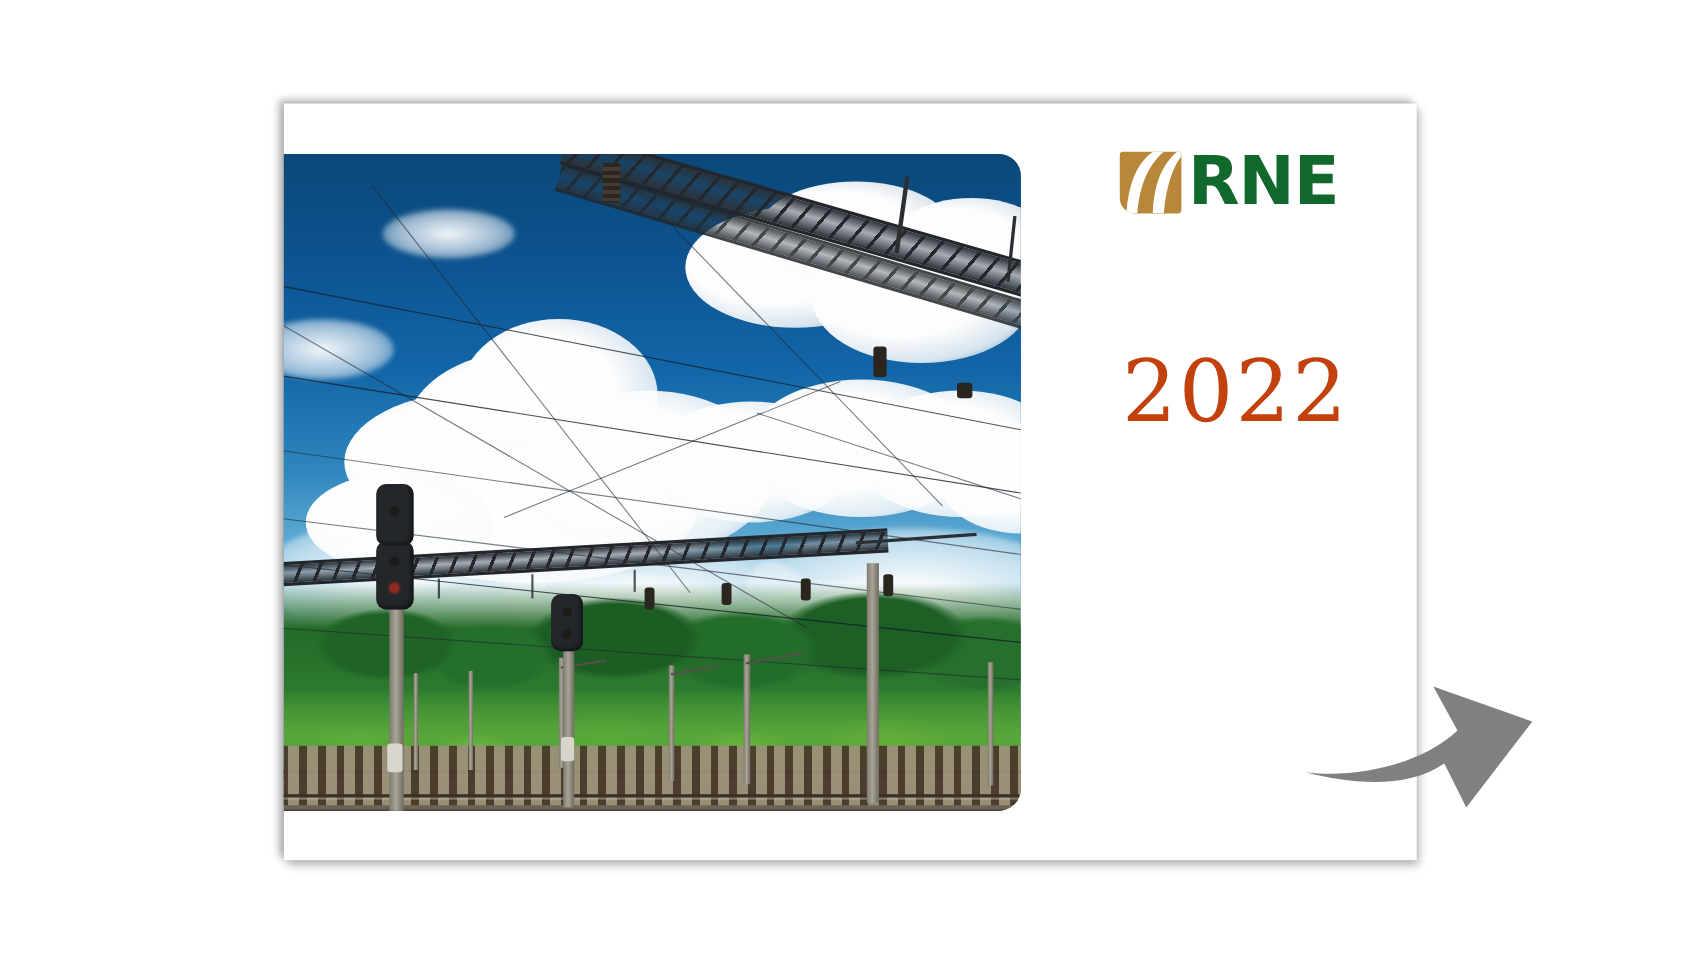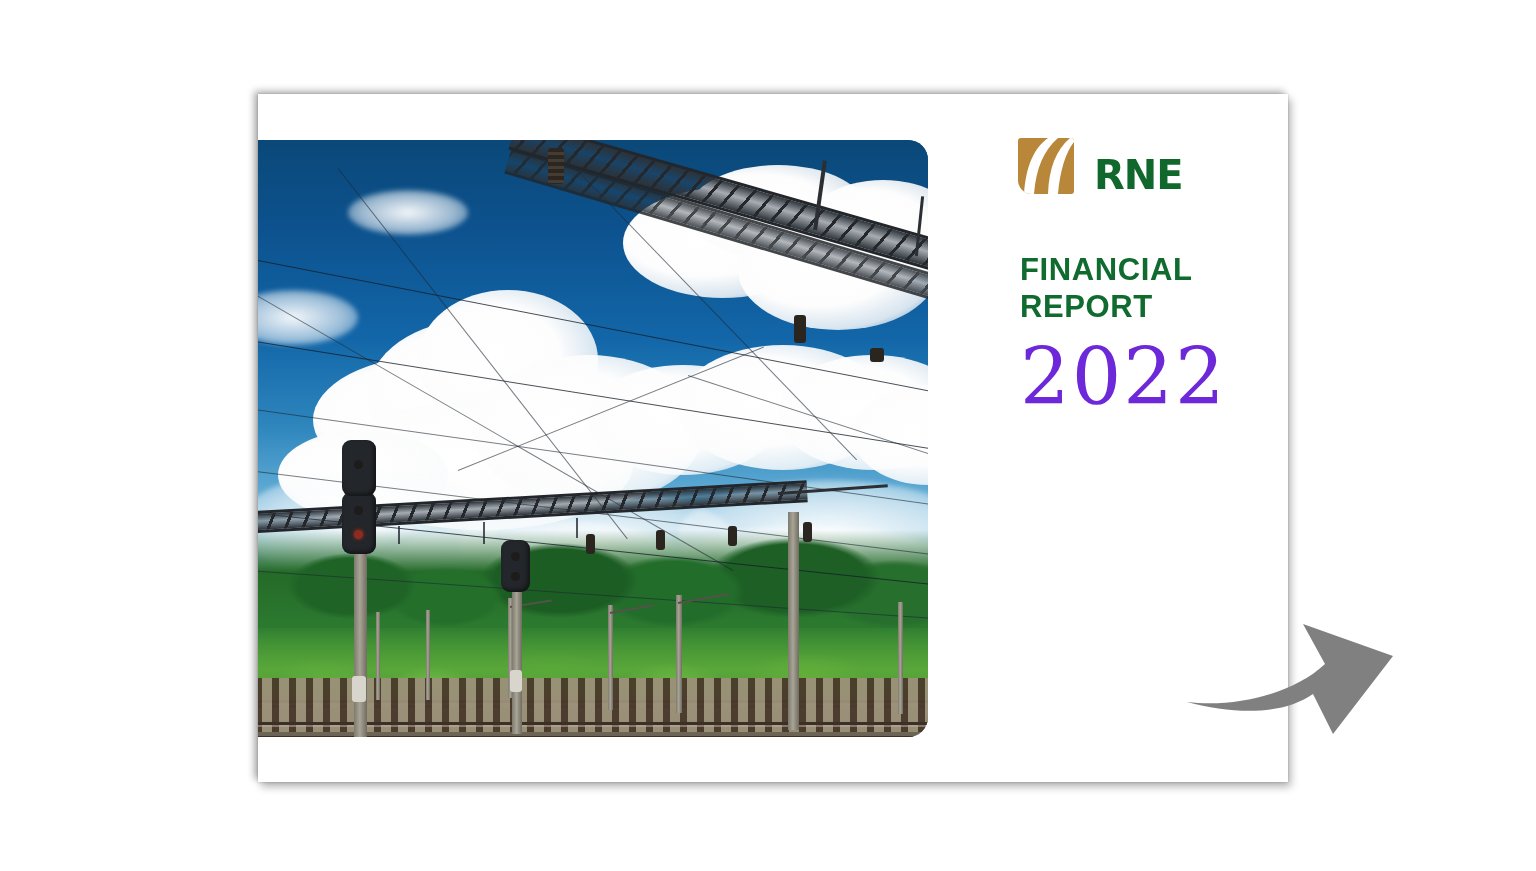--- a/index.html
+++ b/index.html
@@ -207,26 +207,26 @@
     height: 56px;
     flex: 0 0 56px;
     position: relative;
     background: #b8873a;
     border-radius: 3px 3px 3px 14px;
     overflow: hidden;
   }
   .logo-mark svg { position: absolute; inset: 0; }
   .logo-word {
     font-family: "DejaVu Sans", sans-serif;
-    font-size: 40px;
+    font-size: 61px;
     font-weight: 700;
     letter-spacing: -1px;
     line-height: 0.95;
     color: #11682c;
-    margin-left: 20px;
+    margin-left: 6px;
   }
   .logo-sub {
     font-family: "DejaVu Sans", sans-serif;
     font-size: 21px;
     letter-spacing: 0.6px;
     color: #7d8f86;
     margin-top: 2px;
     margin-left: 2px;
   }
 
@@ -239,27 +239,27 @@
     font-size: 31px;
     line-height: 1.18;
     letter-spacing: 0.6px;
     color: #0f6b2e;
     white-space: pre-line;
   }
 
   .report-year {
     position: absolute;
     left: 72px;
-    top: 244px;
+    top: 224px;
     font-family: "DejaVu Serif", serif;
     font-weight: 400;
     font-size: 78px;
     line-height: 1;
     letter-spacing: 2px;
-    color: #6d28d9;
+    color: #c2410c;
   }
 
   
   .next-arrow {
     position: absolute;
     left: 1185px;
     top: 604px;
     width: 210px;
     height: 132px;
     pointer-events: auto;
@@ -387,22 +387,20 @@
           <div class="logo-mark">
             <svg viewBox="0 0 56 56" preserveAspectRatio="none" aria-hidden="true">
               <path d="M30 0 C16 10 8 28 6 56 L16 56 C18 30 26 12 40 0 Z" fill="#ffffff"></path>
               <path d="M52 0 C38 12 31 30 30 56 L40 56 C42 32 48 14 56 4 L56 0 Z" fill="#ffffff"></path>
             </svg>
           </div>
           <div class="logo-word">RNE</div>
         </div>
       </div>
 
-      <div class="report-title">FINANCIAL
-REPORT</div>
 
       <div class="report-year">2022</div>
 
     </div>
   </div>
 
   <div class="next-arrow" aria-label="Next">
     <svg viewBox="0 0 210 132" width="210" height="132" aria-hidden="true">
       <path d="M2 98 C50 104 108 90 140 60 L118 20 L208 52 L148 130 L128 90
                C96 112 48 110 2 98 Z" fill="#808080"></path>

